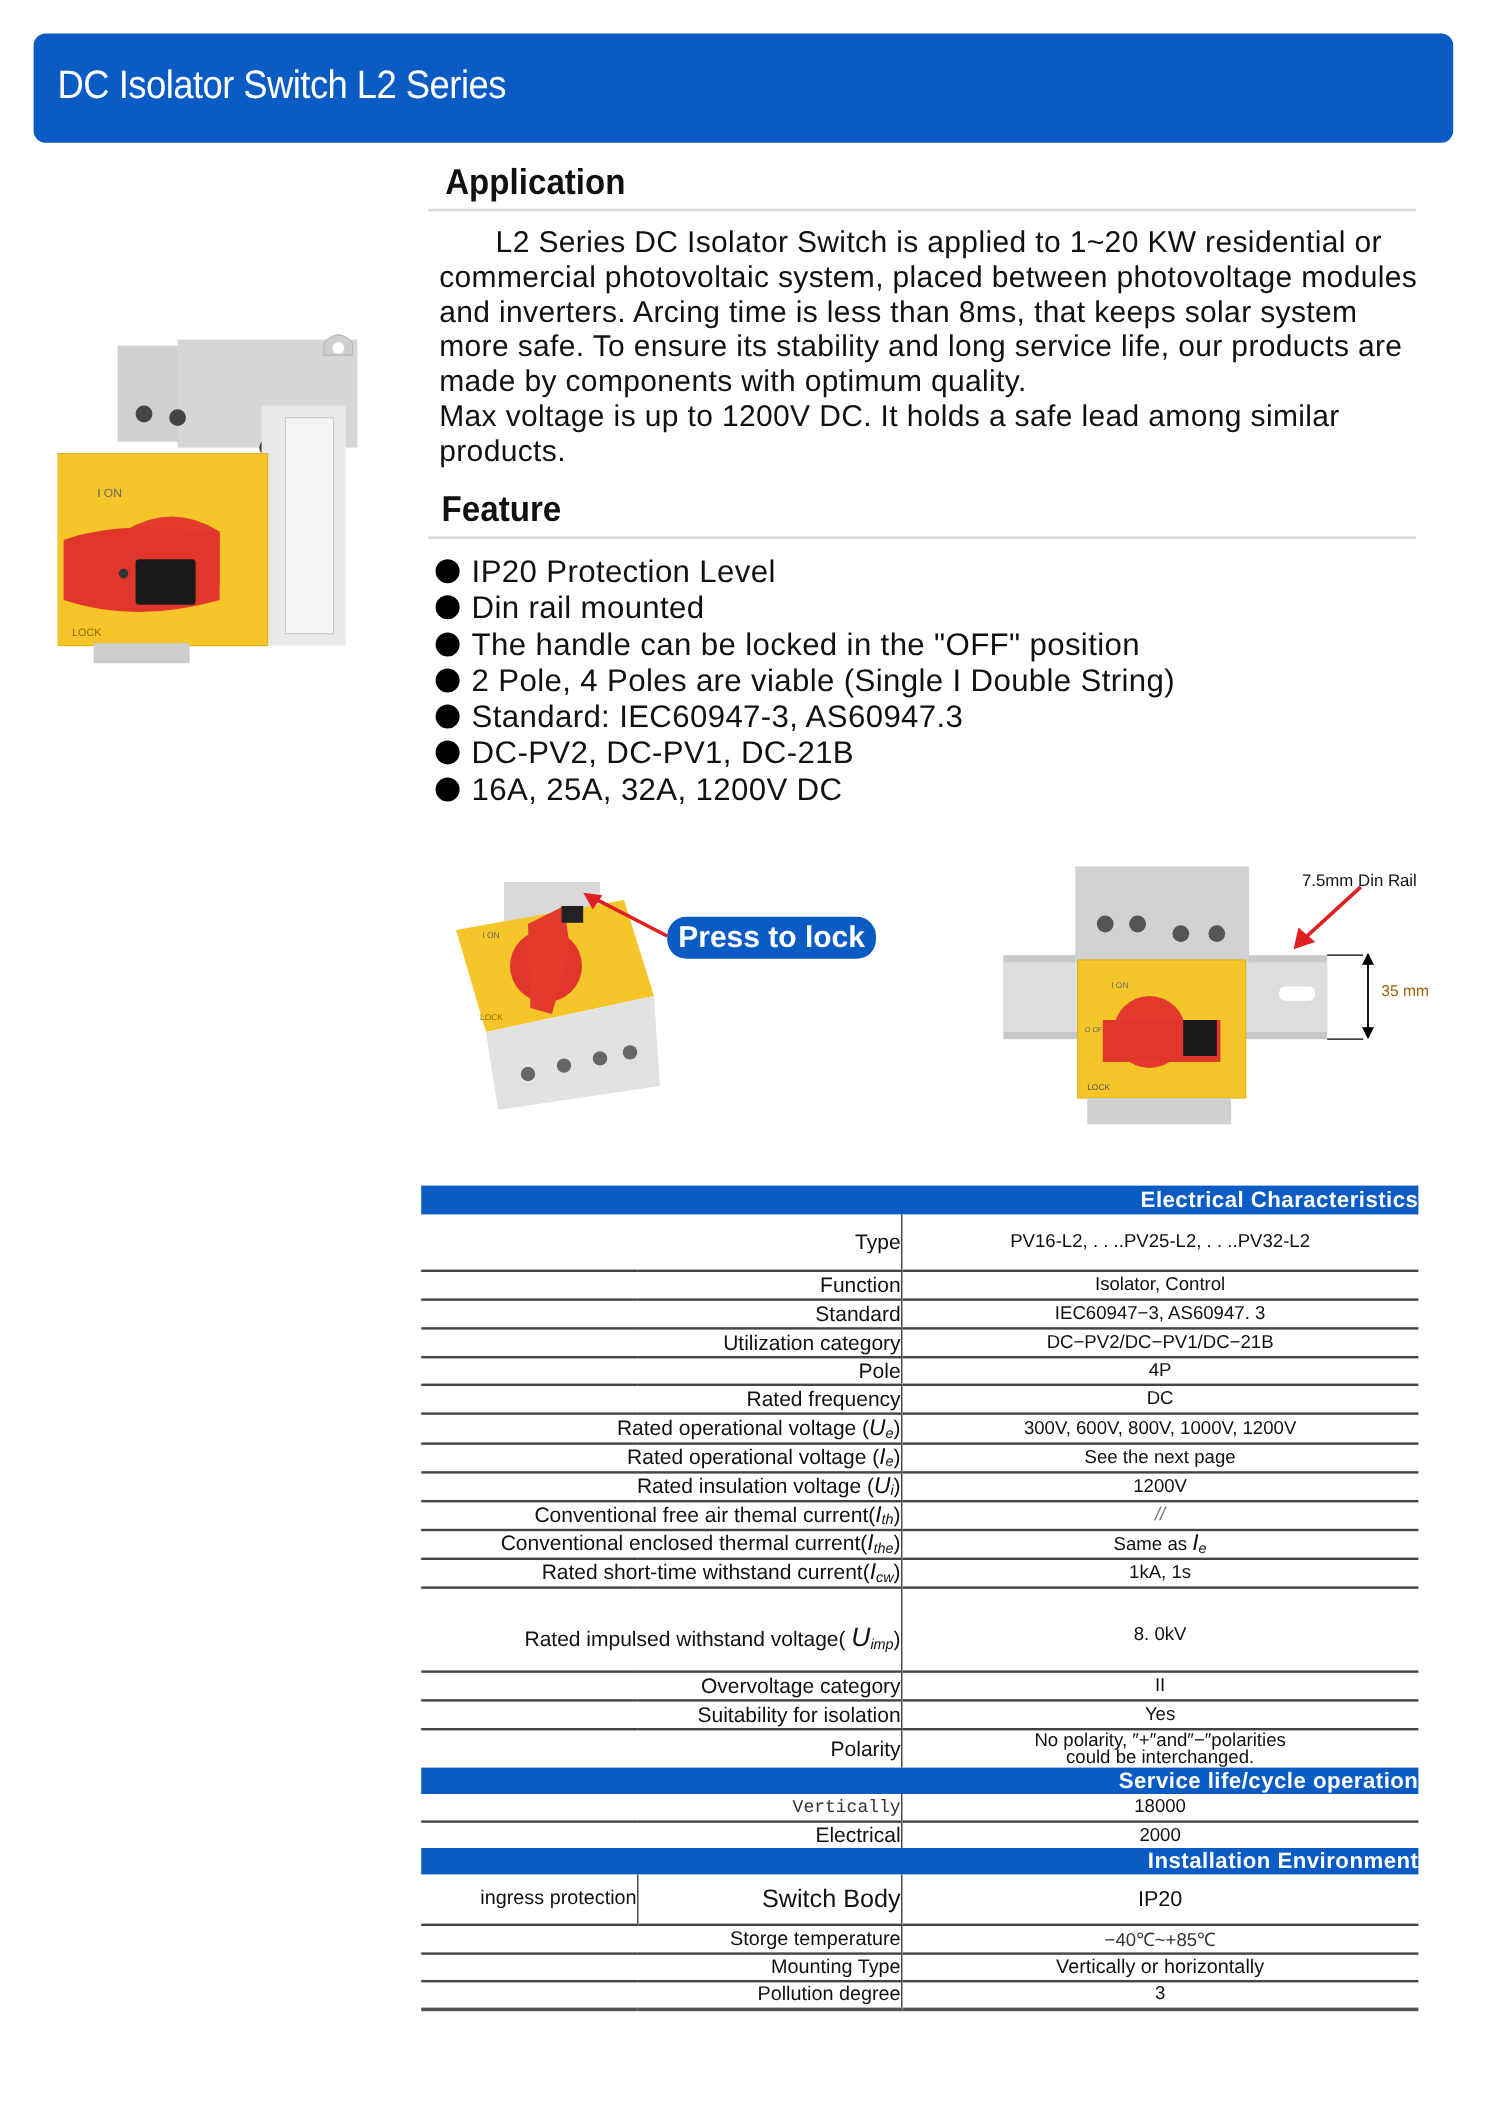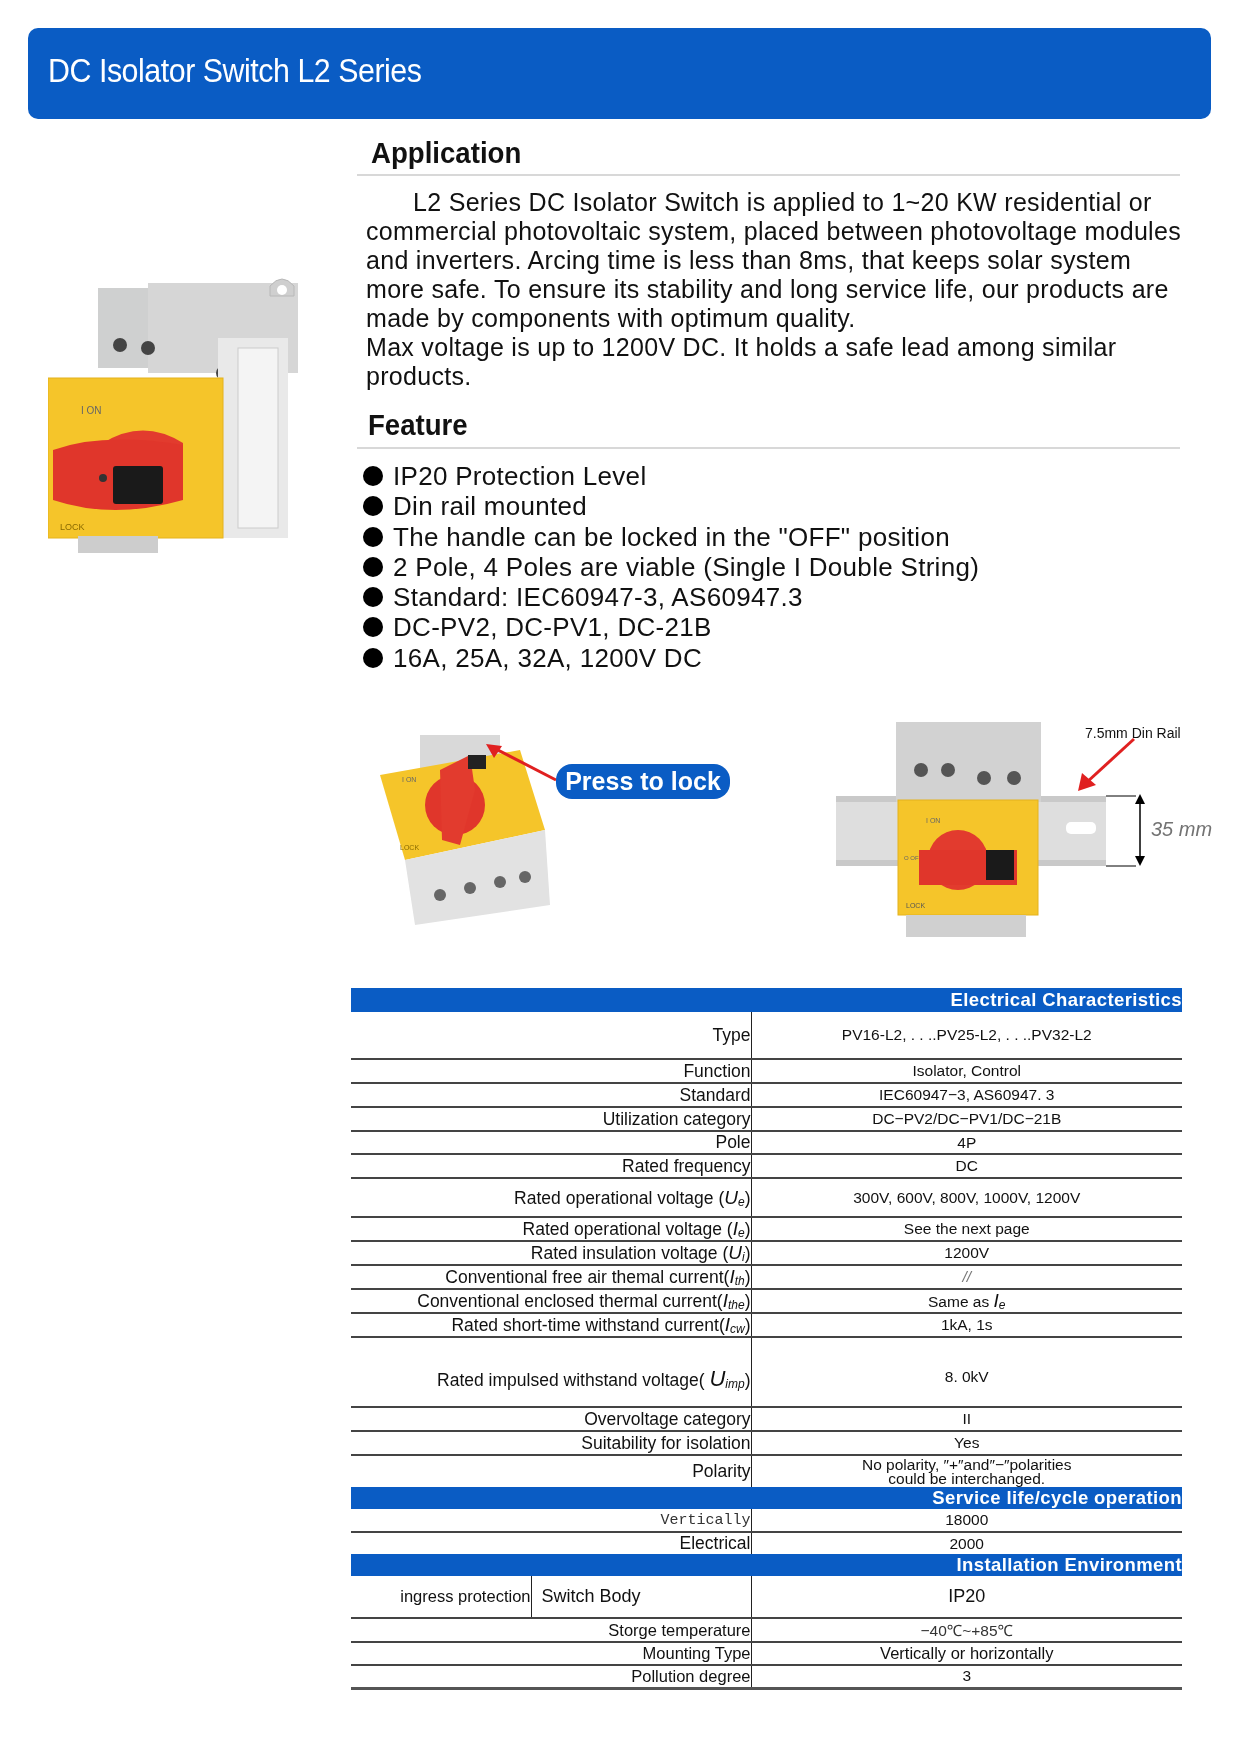--- a/index.html
+++ b/index.html
@@ -17,29 +17,29 @@
     .app-text p { margin:0; }
     .feature-list { position:absolute; left:363px; top:461px; margin:0; padding:0; list-style:none; }
     .feature-item { font-size:26px; line-height:30.3px; color:#111; letter-spacing:0.3px; white-space:nowrap; }
     .bullet { display:inline-block; width:20px; height:20px; border-radius:50%; background:#000;
               margin-right:10px; vertical-align:-1px; }
     .photo { position:absolute; }
     .callout { position:absolute; left:556px; top:764px; width:174px; height:35px; background:#0a5cc4;
                border-radius:16px; color:#fff; font-size:25px; font-weight:bold; text-align:center;
                line-height:35px; }
     .dim-label { position:absolute; font-size:14px; color:#111; }
-    .dim-label-big { position:absolute; font-size:20px; color:#737373;font-style:italic; }
+    .dim-label-big { position:absolute; font-size:13px; color:#a16207; }
 
     .spec-table { position:absolute; left:351px; top:988px; width:831px; border-collapse:collapse;
                   font-size:17.5px; color:#111; }
     .spec-table td { padding:0 0 0 10px; border-bottom:2px solid #444; vertical-align:middle;text-align:right; }
     .spec-table td.val { text-align:center; border-left:1.5px solid #222; padding:0;margin-top:40px; }
     .spec-table tr.section td { background:#0a5cc4; color:#fff; font-weight:bold; font-size:18.5px;
                                 border-bottom:none; letter-spacing:0.4px; padding-left:12px; }
-    .spec-table td.sub { border-left:1.5px solid #222; text-align:left; font-size:18px; }
+    .spec-table td.sub { border-left:1.5px solid #222; text-align:right; font-size:21px; }
     .serif-cell { font-family:"Liberation Mono", monospace; font-size:15px; color:#333; }
     .serif-val { font-family:Liberation Sans, sans-serif; color:#333; }
     .small-val { font-size:15.5px; }
     i.sym { font-style:italic; font-size:19px; }
     sub.s { font-style:italic; font-size:12px; vertical-align:-2px; }
   </style>
 </head>
 <body>
 
 <div class="header-bar"></div>
@@ -165,21 +165,21 @@
     <td class="val small-val">DC−PV2/DC−PV1/DC−21B</td>
   </tr>
   <tr style="height:15px">
     <td colspan="2">Pole</td>
     <td class="val small-val">4P</td>
   </tr>
   <tr style="height:24px">
     <td colspan="2">Rated frequency</td>
     <td class="val small-val">DC</td>
   </tr>
-  <tr style="height:39px">
+  <tr style="height:25px">
     <td colspan="2"><span>Rated operational voltage (</span><i class="sym">U</i><sub class="s">e</sub><span>)</span></td>
     <td class="val small-val">300V, 600V, 800V, 1000V, 1200V</td>
   </tr>
   <tr style="height:24px">
     <td colspan="2"><span>Rated operational voltage (</span><i class="sym">I</i><sub class="s">e</sub><span>)</span></td>
     <td class="val small-val">See  the  next  page</td>
   </tr>
   <tr style="height:24px">
     <td colspan="2"><span>Rated insulation voltage (</span><i class="sym">U</i><sub class="s">i</sub><span>)</span></td>
     <td class="val small-val">1200V</td>

